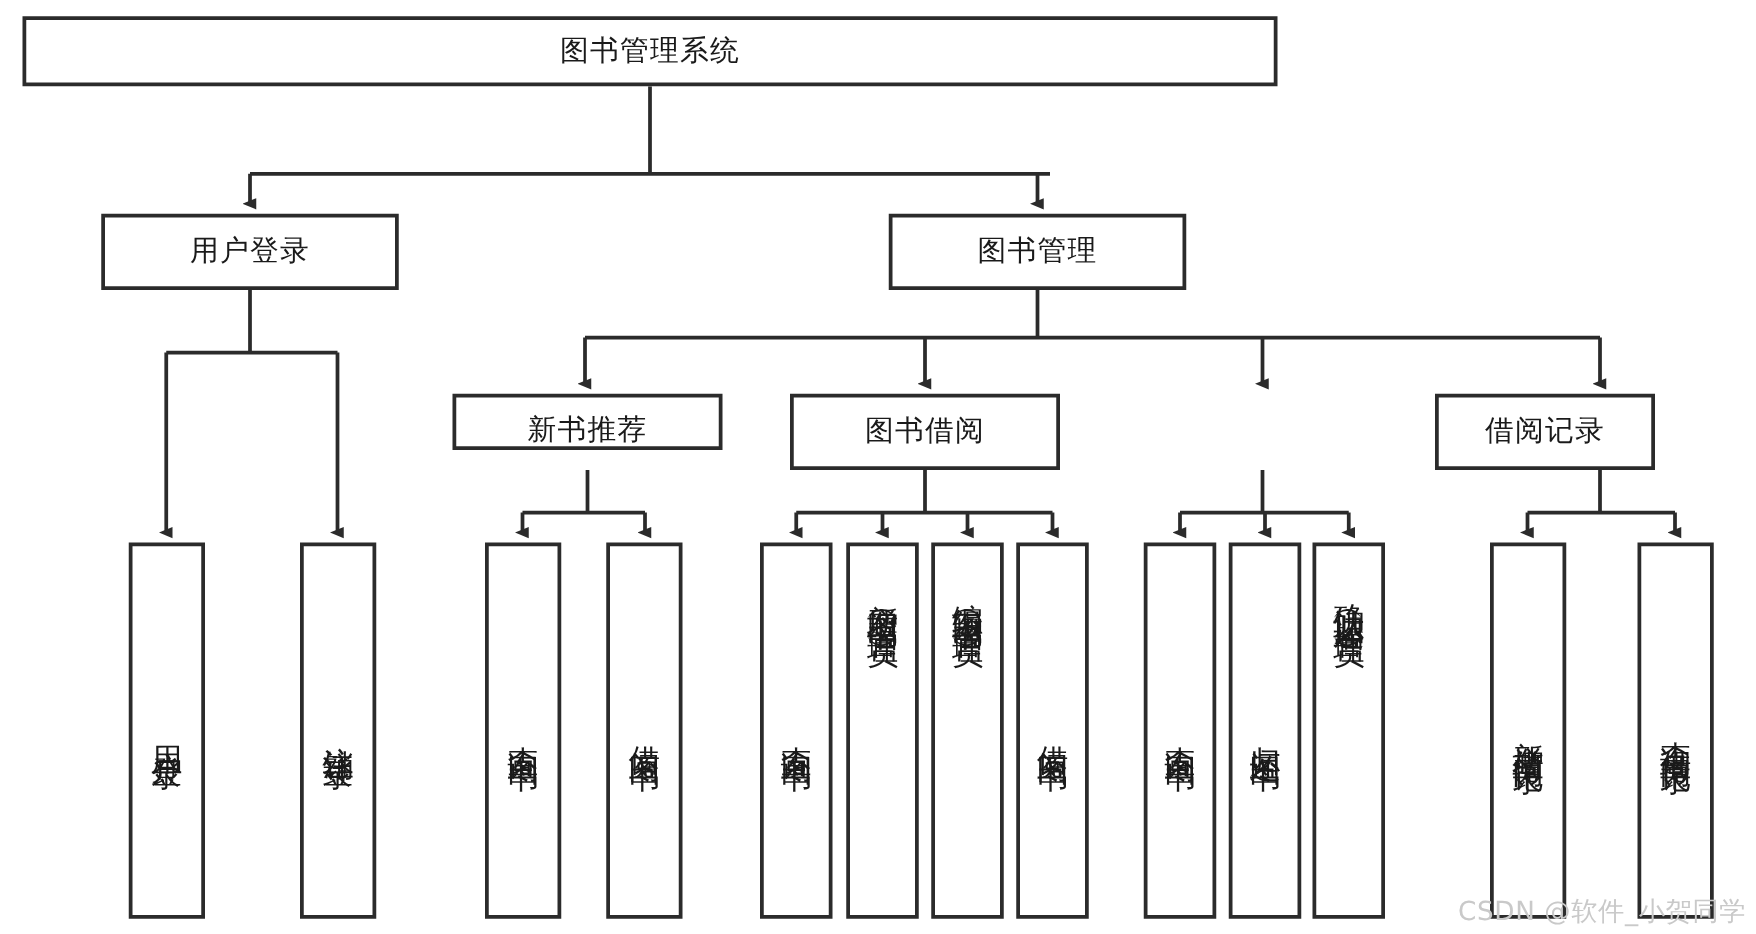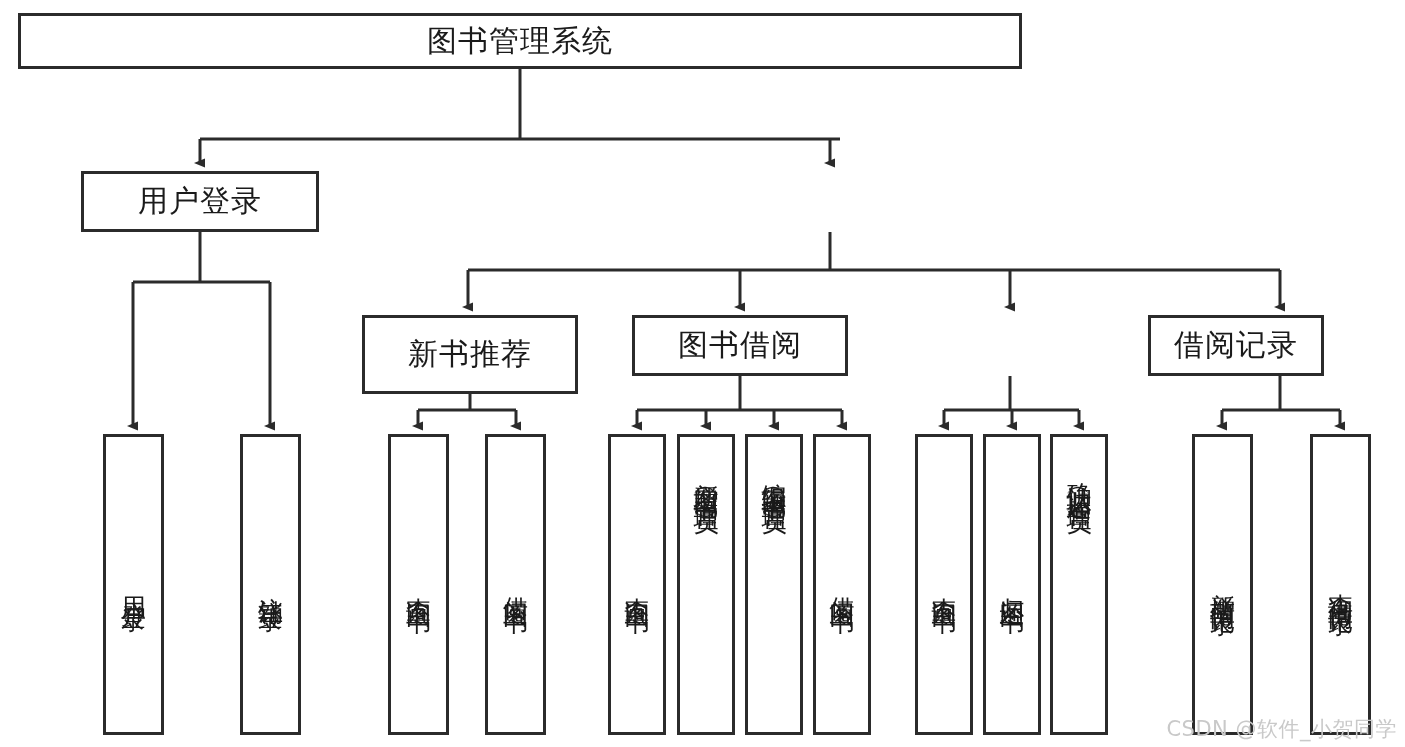--- a/index.html
+++ b/index.html
@@ -30,21 +30,21 @@
     box-sizing: border-box;
     background: #ffffff;
     border: 3px solid #2b2b2b;
     display: flex;
     align-items: center;
     justify-content: center;
     z-index: 2;
   }
   .node-label {
     color: #1a1a1a;
-    font-size: 30px;
+    font-size: 23px;
     line-height: 1.15;
     letter-spacing: 1px;
     white-space: nowrap;
     text-align: center;
   }
   .node.leaf {
     align-items: flex-start;
     justify-content: center;
     padding-top: 26px;
   }
@@ -127,22 +127,25 @@
     </g>
   </svg>
 
   <div class="node" style="left:18px; top:13px; width:1004px; height:56px;">
     <span class="node-label">图书管理系统</span>
   </div>
 
   <div class="node" style="left:81px; top:171px; width:238px; height:61px;">
     <span class="node-label">用户登录</span>
   </div>
+  <div class="node" style="left:711px; top:171px; width:238px; height:61px;">
+    <span class="node-label">图书管理</span>
+  </div>
 
-  <div class="node" style="left:362px; top:315px; width:216px; height:79px;">
+  <div class="node" style="left:362px; top:315px; width:216px; height:45px;align-items:flex-end;">
     <span class="node-label">新书推荐</span>
   </div>
   <div class="node" style="left:632px; top:315px; width:216px; height:61px;">
     <span class="node-label">图书借阅</span>
   </div>
   <div class="node" style="left:1148px; top:315px; width:176px; height:61px;">
     <span class="node-label">借阅记录</span>
   </div>
 
   <div class="node leaf centered" style="left:103px; top:434px; width:61px; height:301px;">

